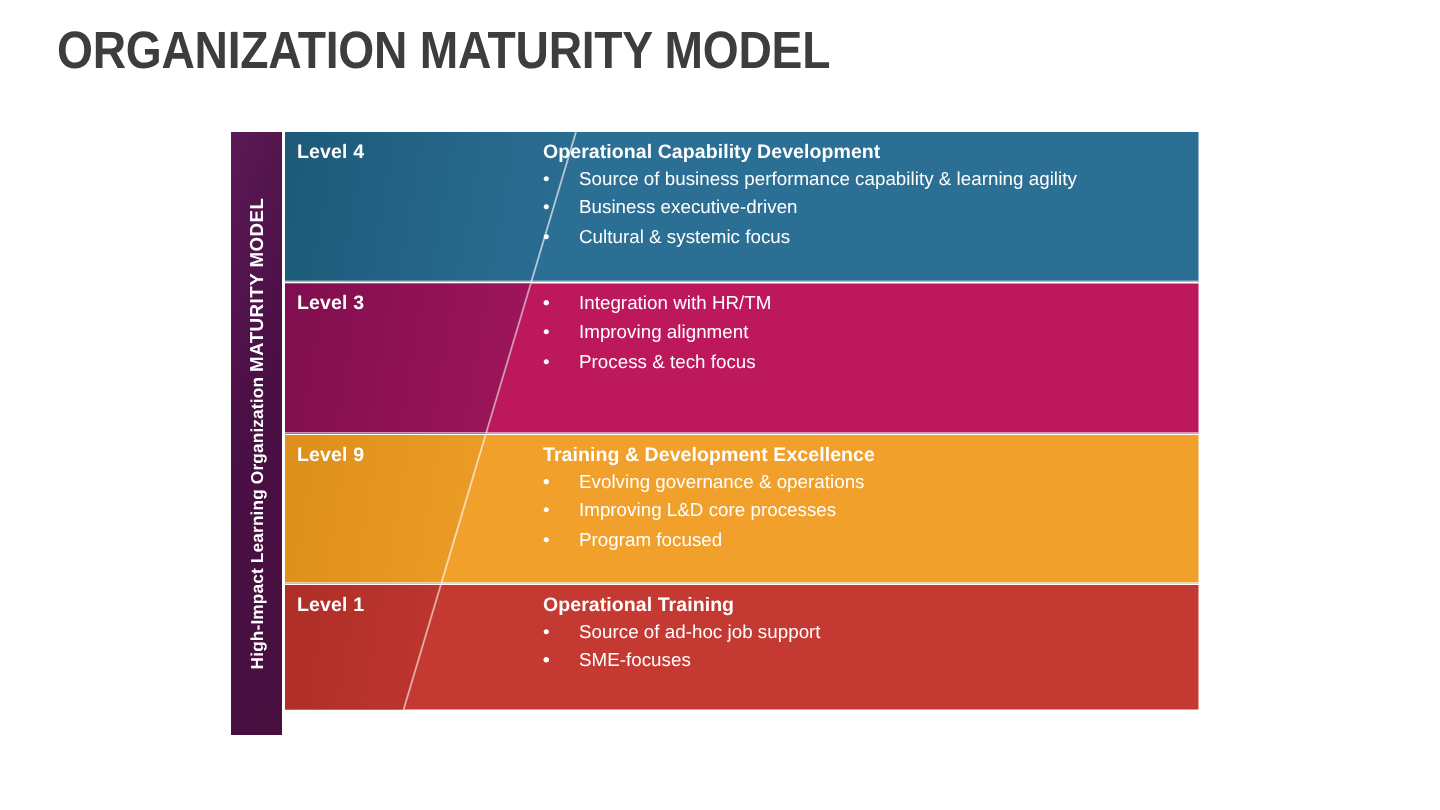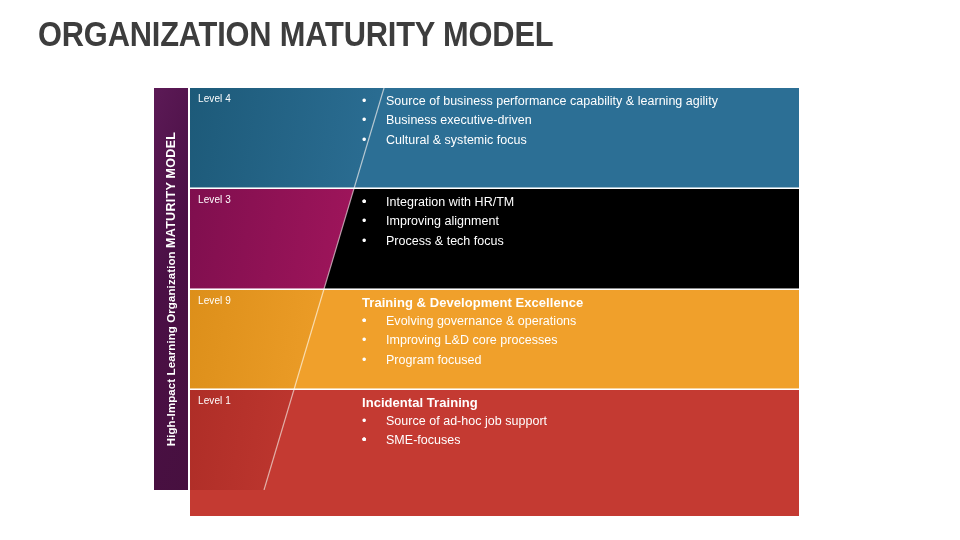--- a/index.html
+++ b/index.html
@@ -67,23 +67,23 @@
 
   
   .band {
     position: absolute;
     left: 36px;
     width: 609px;
     overflow: hidden;
     box-sizing: border-box;
   }
   .band-l4 { top: 0px;   height: 100px; background: #2c6f95; }
-  .band-l3 { top: 101px; height: 100px; background: #000000; }
+  .band-l3 { top: 101px; height: 100px; background: #be185d; }
   .band-l2 { top: 202px; height: 99px;  background: #f0a02b; }
-  .band-l1 { top: 302px; height: 126px; background: #c43a32; }
+  .band-l1 { top: 302px; height: 83px; background: #c43a32; }
 
   
   .band::after {
     content: "";
     position: absolute;
     left: 0; right: 0; bottom: 0;
     height: 1px;
     background: rgba(255,255,255,0.55);
   }
   .band-l1::after { background: rgba(255,255,255,0.0); }
@@ -100,22 +100,22 @@
   .band-l3 .wedge { top: -101px; }
   .band-l2 .wedge { top: -202px; }
   .band-l1 .wedge { top: -302px; }
 
   
   .level-label {
     position: absolute;
     left: 8px;
     top: 5px;
     color: #ffffff;
-    font-size: 10px;
-    font-weight: normal;
+    font-size: 13px;
+    font-weight: bold;
     letter-spacing: 0.1px;
     z-index: 3;
   }
 
   
   .content {
     position: absolute;
     left: 172px;
     top: 4px;
     right: 6px;
@@ -168,20 +168,21 @@
         <linearGradient id="g4" x1="0" y1="0" x2="1" y2="0.35">
           <stop offset="0" stop-color="#1d5a79"></stop>
           <stop offset="1" stop-color="#2c6f95"></stop>
         </linearGradient>
       </defs>
       <polygon points="0,0 194,0 74,402 0,402" fill="url(#g4)"></polygon>
       <line x1="194" y1="0" x2="74" y2="402" stroke="#cfd8dd" stroke-width="1.2" opacity="0.85"></line>
     </svg>
     <div class="level-label">Level 4</div>
     <div class="content">
+      <div class="content-heading">Operational Capability Development</div>
       <ul class="bullets">
         <li class="bullet"><span class="dot">•</span><span>Source of business performance capability  &amp; learning agility</span></li>
         <li class="bullet"><span class="dot">•</span><span>Business executive-driven</span></li>
         <li class="bullet"><span class="dot">•</span><span>Cultural &amp; systemic focus</span></li>
       </ul>
     </div>
   </div>
 
   <div class="band band-l3">
     <svg class="wedge" viewBox="0 0 609 402" preserveAspectRatio="none">
@@ -234,21 +235,21 @@
         <linearGradient id="g1" x1="0" y1="0" x2="1" y2="0.35">
           <stop offset="0" stop-color="#a82a24"></stop>
           <stop offset="1" stop-color="#c43a32"></stop>
         </linearGradient>
       </defs>
       <polygon points="0,0 194,0 74,402 0,402" fill="url(#g1)"></polygon>
       <line x1="194" y1="0" x2="74" y2="402" stroke="#e8c4bd" stroke-width="1.2" opacity="0.85"></line>
     </svg>
     <div class="level-label">Level 1</div>
     <div class="content">
-      <div class="content-heading">Incidental Training</div>
+      <div class="content-heading">Operational Training</div>
       <ul class="bullets">
         <li class="bullet"><span class="dot">•</span><span>Source of ad-hoc job support</span></li>
         <li class="bullet"><span class="dot">•</span></li>
         <li class="bullet"><span class="dot">•</span></li>
         <li class="bullet"><span class="dot">•</span><span>SME-focuses</span></li>
       </ul>
     </div>
   </div>
 
 </div>

